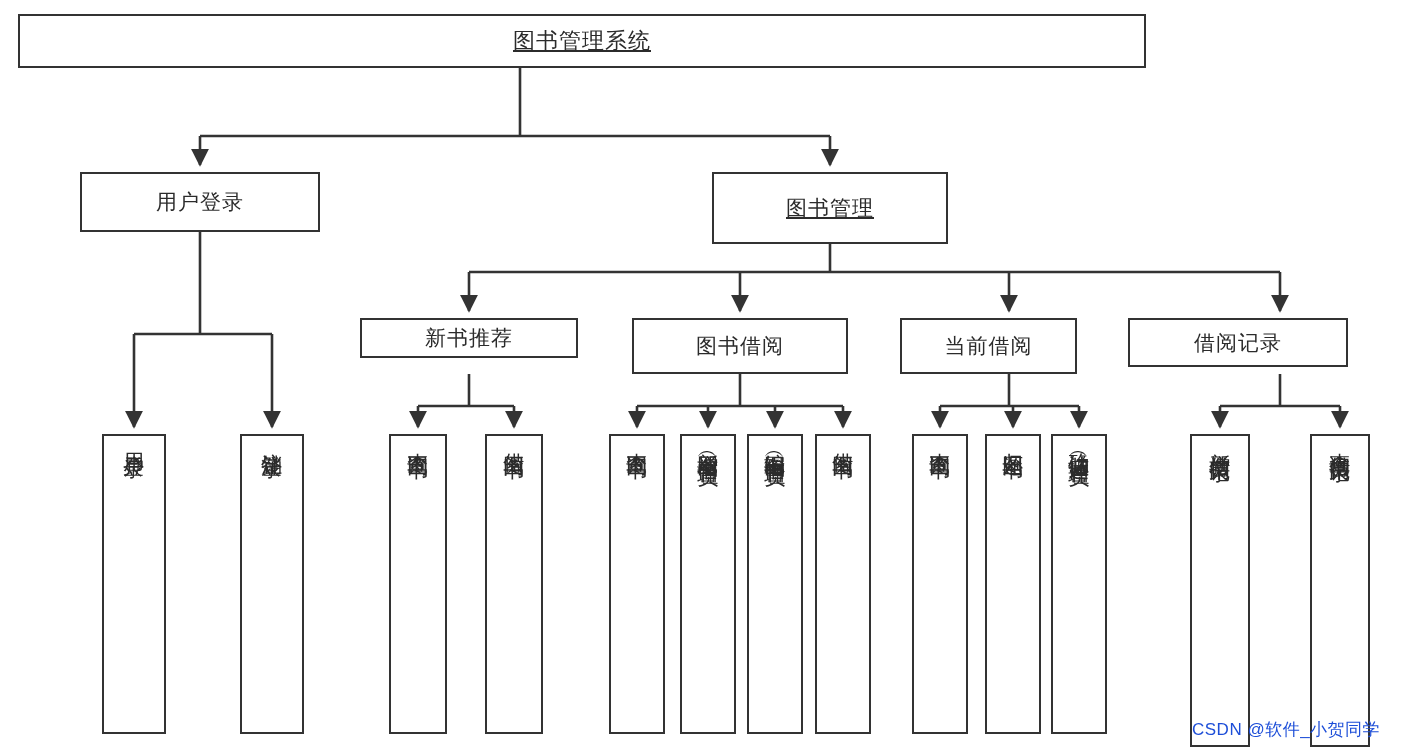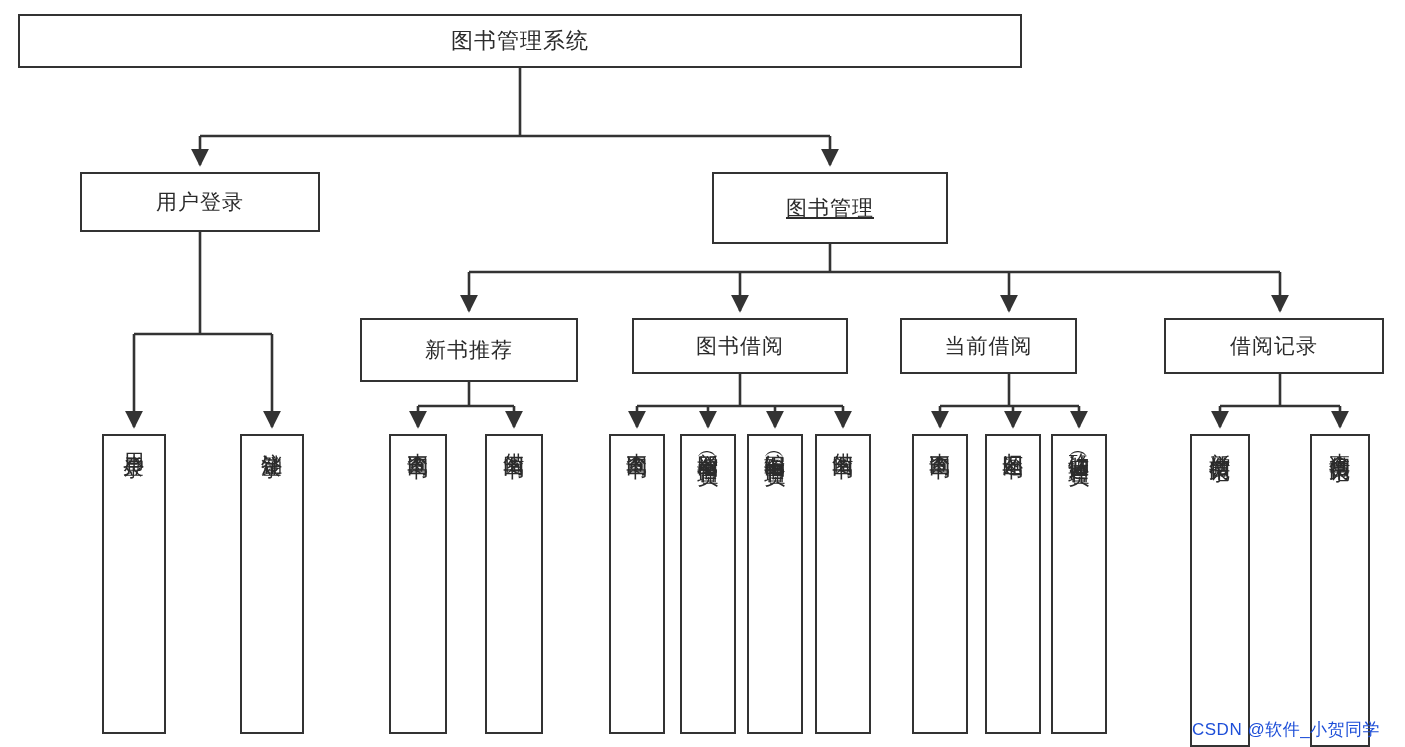--- a/index.html
+++ b/index.html
@@ -114,29 +114,29 @@
       <path d="M 1013 406 L 1013 427" marker-end="url(#arrow)"></path>
       <path d="M 1079 406 L 1079 427" marker-end="url(#arrow)"></path>
 
       <path d="M 1280 374 L 1280 406"></path>
       <path d="M 1220 406 L 1340 406"></path>
       <path d="M 1220 406 L 1220 427" marker-end="url(#arrow)"></path>
       <path d="M 1340 406 L 1340 427" marker-end="url(#arrow)"></path>
     </g>
   </svg>
 
-  <div class="node horiz root" style="left: 18px; top: 14px; width: 1004px; height: 54px;">图书管理系统</div>
+  <div class="node horiz root" style="left: 18px; top: 14px; width: 1128px; height: 54px; text-decoration: underline;">图书管理系统</div>
 
   <div class="node horiz" style="left: 80px; top: 172px; width: 240px; height: 60px;">用户登录</div>
   <div class="node horiz" style="left: 712px; top: 172px; width: 236px; height: 72px; text-decoration: underline;">图书管理</div>
 
-  <div class="node horiz" style="left: 360px; top: 318px; width: 218px; height: 64px;">新书推荐</div>
+  <div class="node horiz" style="left: 360px; top: 318px; width: 218px; height: 40px;">新书推荐</div>
   <div class="node horiz" style="left: 632px; top: 318px; width: 216px; height: 56px;">图书借阅</div>
   <div class="node horiz" style="left: 900px; top: 318px; width: 177px; height: 56px;">当前借阅</div>
-  <div class="node horiz" style="left: 1164px; top: 318px; width: 220px; height: 56px;">借阅记录</div>
+  <div class="node horiz" style="left: 1128px; top: 318px; width: 220px; height: 49px;">借阅记录</div>
 
   <div class="node vert" style="left: 102px; top: 434px; width: 64px; height: 300px;">
     <span class="vlabel">用户登录</span>
   </div>
   <div class="node vert" style="left: 240px; top: 434px; width: 64px; height: 300px;">
     <span class="vlabel">注销登录</span>
   </div>
   <div class="node vert" style="left: 389px; top: 434px; width: 58px; height: 300px;">
     <span class="vlabel">查询图书</span>
   </div>

